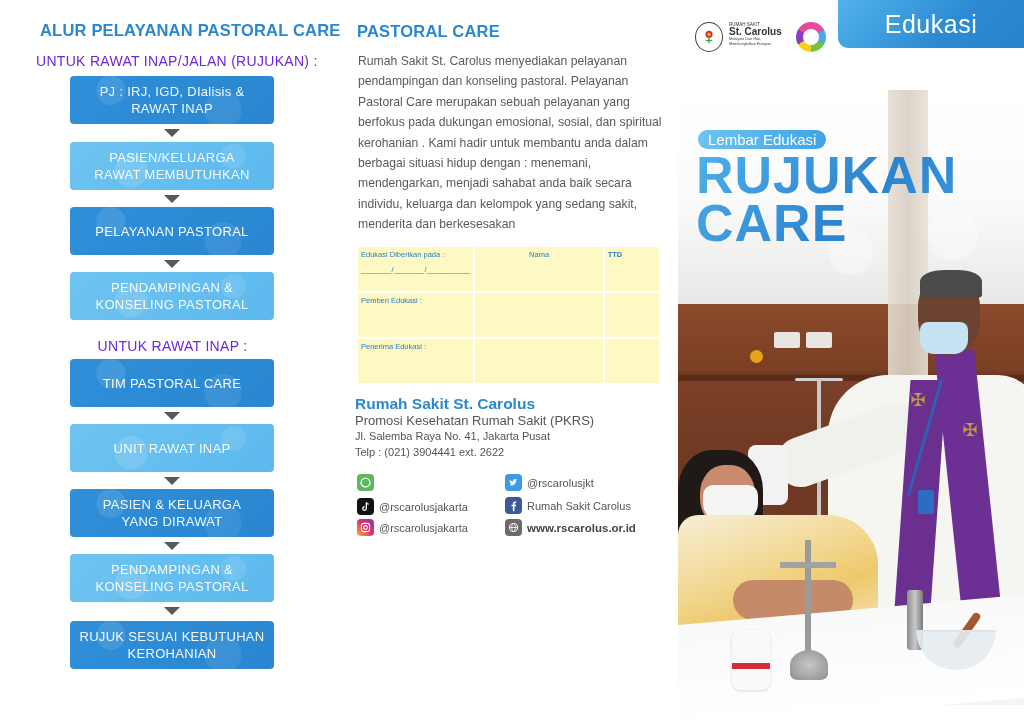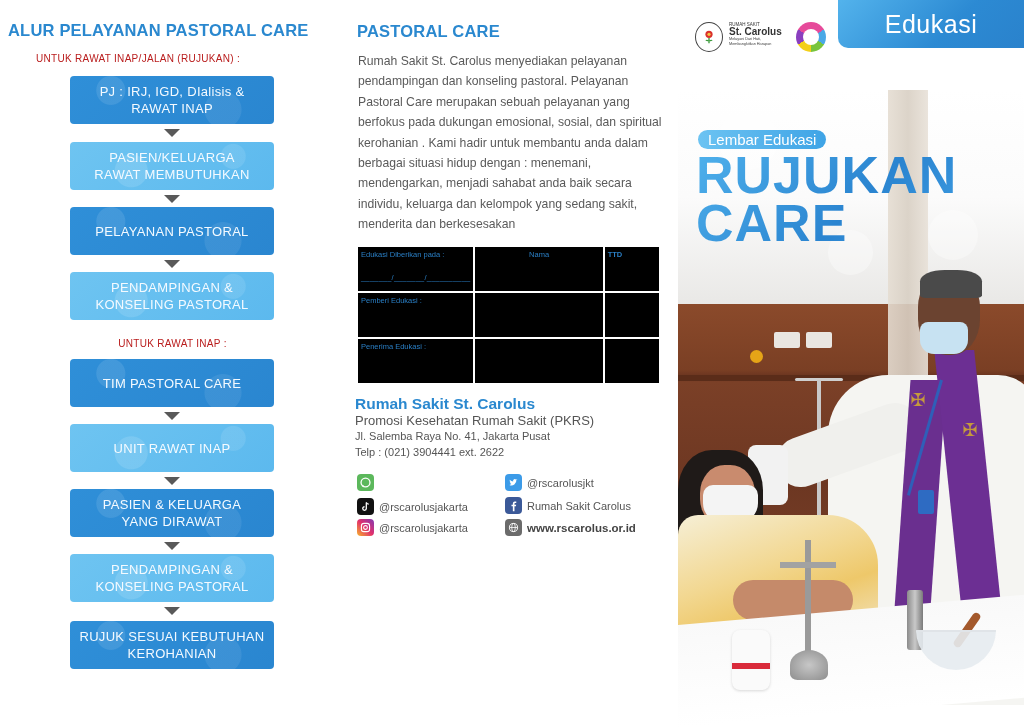--- a/index.html
+++ b/index.html
@@ -1,40 +1,40 @@
 <!DOCTYPE html>
 <html><head>
 <meta charset="utf-8">
 <style>
   * { box-sizing: border-box; margin: 0; padding: 0; }
   html, body { width: 1024px; height: 728px; overflow: hidden; background: #ffffff; }
   body { position: relative; font-family: "Liberation Sans", "DejaVu Sans", sans-serif; color: #555; }
 
   
   .col-left { position: absolute; left: 0; top: 0; width: 345px; height: 728px; }
-  .flow-title { position: absolute; left: 8px; top: 21px; width: 310px; font-size: 16.5px; font-weight: bold; color: #2a88cf; letter-spacing: 0.2px; white-space: nowrap; }
-  .flow-sub { position: absolute; width: 345px; text-align: center; font-size: 10px; color: #b91c1c; letter-spacing: 0.3px; white-space: nowrap; }
+  .flow-title { position: absolute; left: 40px; top: 21px; width: 310px; font-size: 16.5px; font-weight: bold; color: #2a88cf; letter-spacing: 0.2px; white-space: nowrap; }
+  .flow-sub { position: absolute; width: 345px; text-align: center; font-size: 14px; color: #6d28d9; letter-spacing: 0.3px; white-space: nowrap; }
   .flow-sub.s1 { left: 8px; top: 53px; text-align: left; padding-left: 28px; }
   .flow-sub.s2 { left: 0; top: 338px; }
   .flow-box { position: absolute; left: 70px; width: 204px; height: 48px; border-radius: 4px; display: flex; align-items: center; justify-content: center; text-align: center; color: #f4faff; font-size: 13px; line-height: 17px; letter-spacing: 0.3px; padding: 0 0; overflow: hidden; }
   .flow-box.dark { background: radial-gradient(circle at 20% 30%, rgba(255,255,255,0.10) 0 14px, transparent 15px), radial-gradient(circle at 75% 70%, rgba(255,255,255,0.08) 0 18px, transparent 19px), linear-gradient(135deg, #2f8fd8 0%, #2a86d0 100%); }
   .flow-box.light { background: radial-gradient(circle at 30% 60%, rgba(255,255,255,0.12) 0 16px, transparent 17px), radial-gradient(circle at 80% 30%, rgba(255,255,255,0.10) 0 12px, transparent 13px), linear-gradient(135deg, #6ec4f1 0%, #5cb9ee 100%); }
   .flow-arrow { position: absolute; left: 164px; width: 0; height: 0; border-left: 8px solid transparent; border-right: 8px solid transparent; border-top: 8px solid #595959; }
 
   
   .col-mid { position: absolute; left: 345px; top: 0; width: 333px; height: 728px; }
   .pc-title { position: absolute; left: 12px; top: 22px; font-size: 16.5px; font-weight: bold; color: #2a88cf; letter-spacing: 0.2px; }
   .pc-body { position: absolute; left: 13px; top: 51px; width: 310px; font-size: 12.2px; line-height: 20.4px; color: #5a5a5a; }
 
   .edu-table { position: absolute; left: 11px; top: 245px; width: 305px; border-collapse: separate; border-spacing: 2px; }
-  .edu-table td { background: #000000; vertical-align: top; font-size: 7.5px; line-height: 9px; color: #2a7fc5; padding: 3px 3px; height: 44px; }
+  .edu-table td { background: #fef9c3; vertical-align: top; font-size: 7.5px; line-height: 9px; color: #2a7fc5; padding: 3px 3px; height: 44px; }
   .edu-table td.c1 { width: 97px; }
   .edu-table td.c2 { width: 141px; text-align: center; }
   .edu-table td.c3 { width: 59px; text-align: left; font-weight: bold; }
-  .date-line { display: block; margin-top: 14px; letter-spacing: 0.2px; }
+  .date-line { display: block; margin-top: 6px; letter-spacing: 0.2px; }
 
   .rs-name { position: absolute; left: 10px; top: 395px; font-size: 15.5px; font-weight: bold; color: #2a88cf; }
   .rs-unit { position: absolute; left: 10px; top: 413px; font-size: 13px; color: #555; }
   .rs-addr { position: absolute; left: 10px; top: 430px; font-size: 11px; color: #555; }
   .rs-tel { position: absolute; left: 10px; top: 446px; font-size: 11px; color: #555; }
 
   .contact { position: absolute; display: flex; align-items: center; gap: 5px; }
   .ico { width: 17px; height: 17px; border-radius: 4px; display: flex; align-items: center; justify-content: center; flex: none; }
   .ico svg { width: 13px; height: 13px; }
   .contact-text { font-size: 11px; color: #555; white-space: nowrap; }

